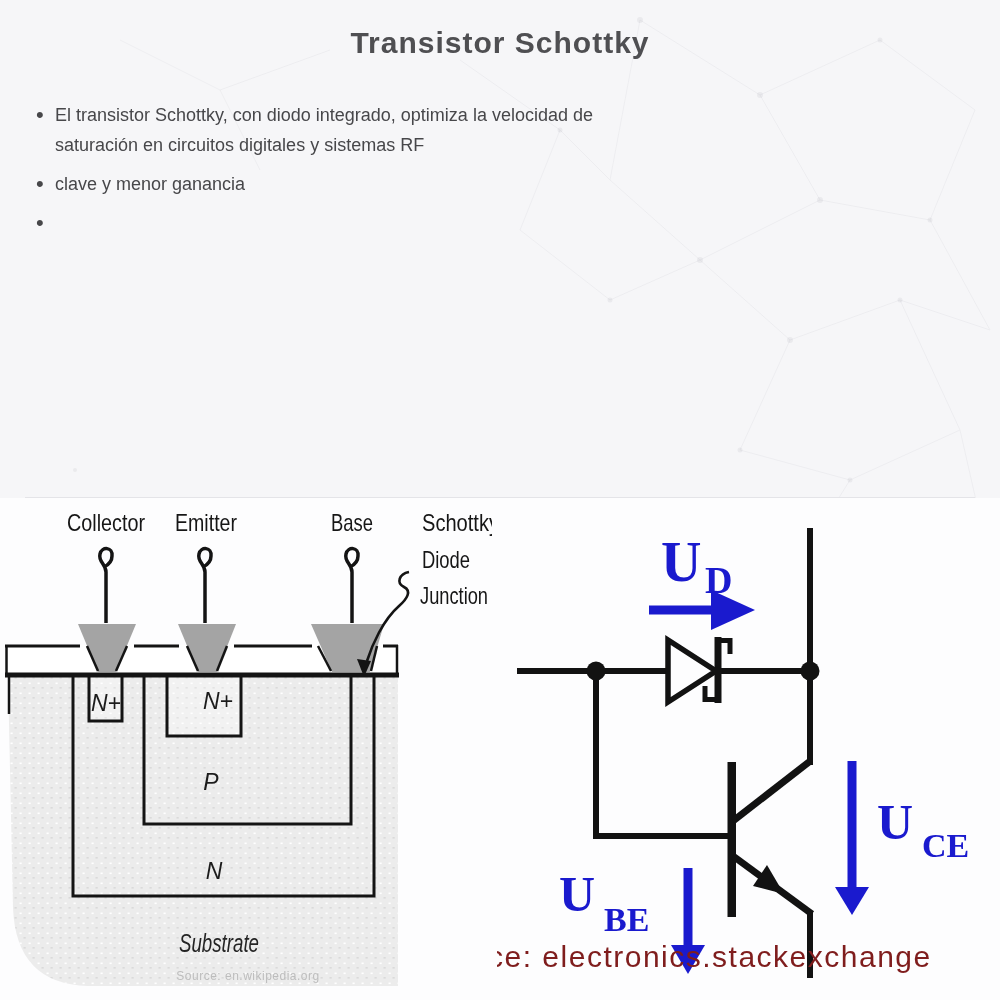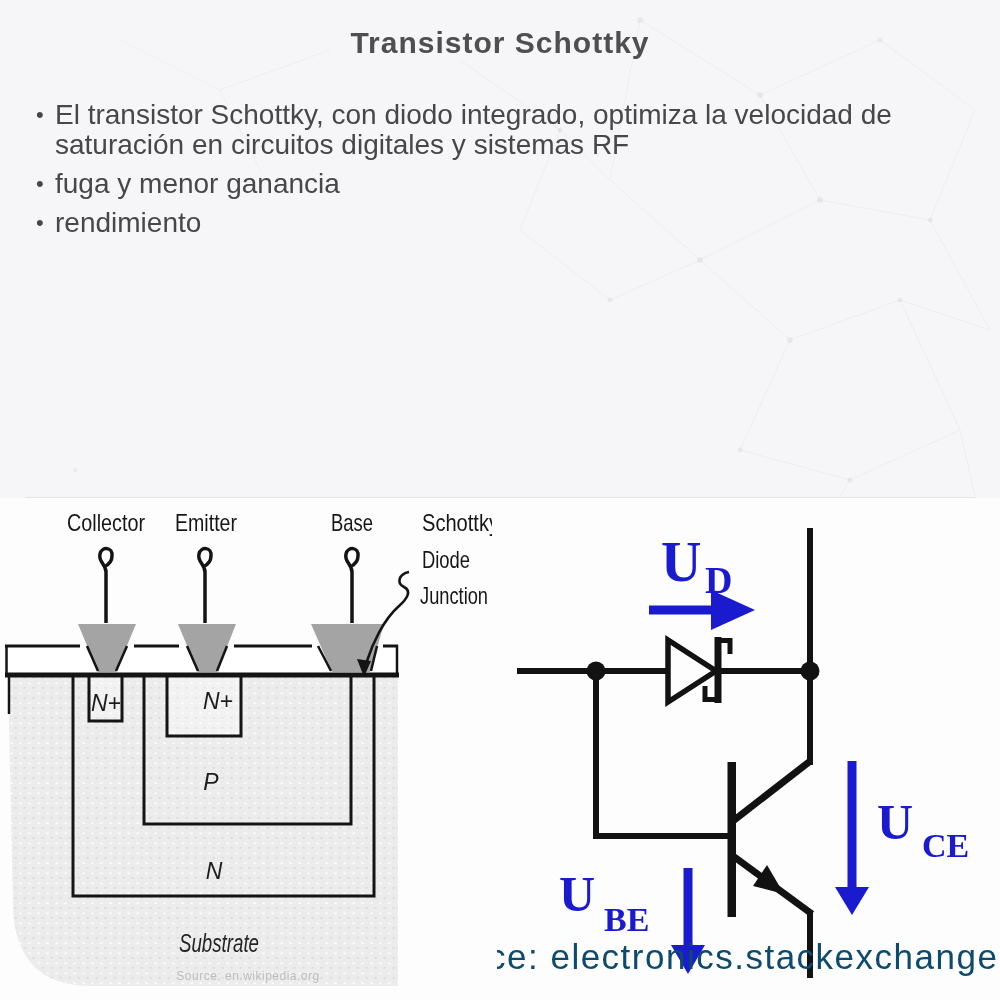--- a/index.html
+++ b/index.html
@@ -14,41 +14,41 @@
   .title{
     position:absolute;left:0;top:26px;width:1000px;text-align:center;
     font-size:30px;font-weight:700;letter-spacing:1px;color:#4f4f52;z-index:2;
   }
   
   .bullets{position:absolute;left:36px;top:100px;width:920px;z-index:2;}
   .bullet-item{display:flex;margin-bottom:9px;color:#47474a;}
   .bullet-marker{
     width:19px;flex:0 0 19px;font-size:22px;line-height:30px;color:#47474a;
   }
-  .bullet-lines{font-size:28px;line-height:30px;font-weight:500;}
+  .bullet-lines{font-size:18px;line-height:30px;font-weight:500;}
   
   .figure-band{
     position:absolute;left:0;top:498px;width:1000px;height:502px;
     background:#fdfdfe;z-index:1;
   }
   .band-separator{
     position:absolute;left:25px;top:497px;width:950px;height:1px;
     background:#e4e4e8;z-index:2;
   }
   .figure-svg{position:absolute;top:497px;z-index:2;}
   #xsection-svg{left:0;}
   #circuit-svg{left:500px;}
   
   .watermark-clip{
     position:absolute;left:497px;top:936px;width:503px;height:44px;
     overflow:hidden;z-index:3;
   }
   .watermark-text{
     position:relative;left:-9px;top:0;white-space:nowrap;
-    font-size:35px;line-height:42px;letter-spacing:1.5px;color:#0c4a6e;
+    font-size:30px;line-height:42px;letter-spacing:1.5px;color:#7f1d1d;
   }
   
   .term-label{font-family:"Liberation Sans",sans-serif;font-size:24px;font-weight:500;fill:#161616;}
   .region-label{font-family:"Liberation Sans",sans-serif;font-style:italic;font-size:23px;fill:#1c1c1c;}
   .substrate-label{font-family:"Liberation Sans",sans-serif;font-style:italic;font-size:26px;fill:#242424;}
   .credit-label{font-family:"Liberation Sans",sans-serif;font-size:12px;fill:#bdbdbd;letter-spacing:.5px;}
   .blue-u{font-family:"Liberation Serif","DejaVu Serif",serif;font-weight:bold;fill:#1a1ace;}
 </style>
 </head>
 <body>
@@ -90,27 +90,26 @@
     <div class="bullet-item">
       <div class="bullet-marker">•</div>
       <div class="bullet-lines">
         <div>El transistor Schottky, con diodo integrado, optimiza la velocidad de</div>
         <div>saturación en circuitos digitales y sistemas RF</div>
       </div>
     </div>
     <div class="bullet-item">
       <div class="bullet-marker">•</div>
       <div class="bullet-lines">
-        <div>fuga y menor ganancia</div>
+        <div>clave y menor ganancia</div>
       </div>
     </div>
     <div class="bullet-item">
       <div class="bullet-marker">•</div>
       <div class="bullet-lines">
-        <div>rendimiento</div>
       </div>
     </div>
   </div>
 
   <div class="figure-band"></div>
   <div class="band-separator"></div>
 
   <svg id="xsection-svg" class="figure-svg" width="500" height="503" viewBox="0 497 500 503">
     <defs>
       <pattern id="stip" width="9" height="10" patternUnits="userSpaceOnUse">

